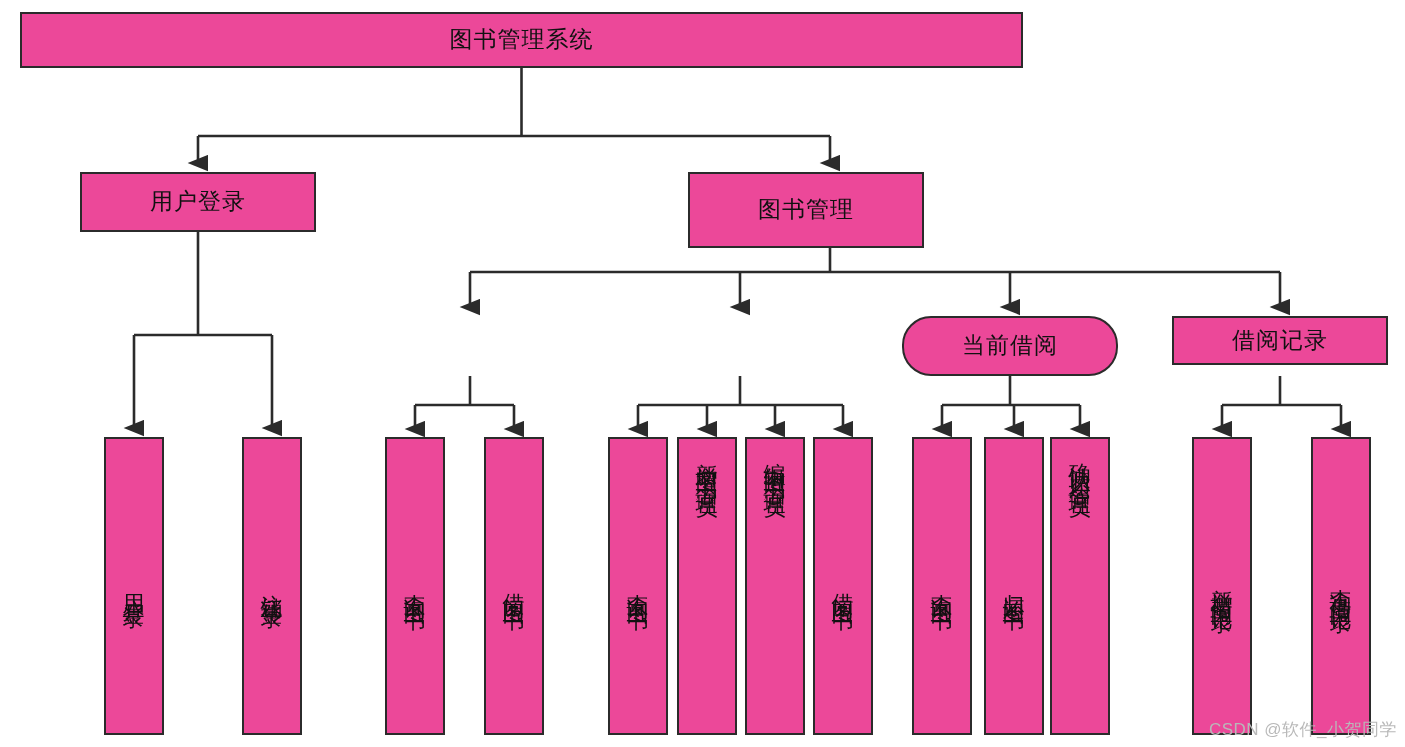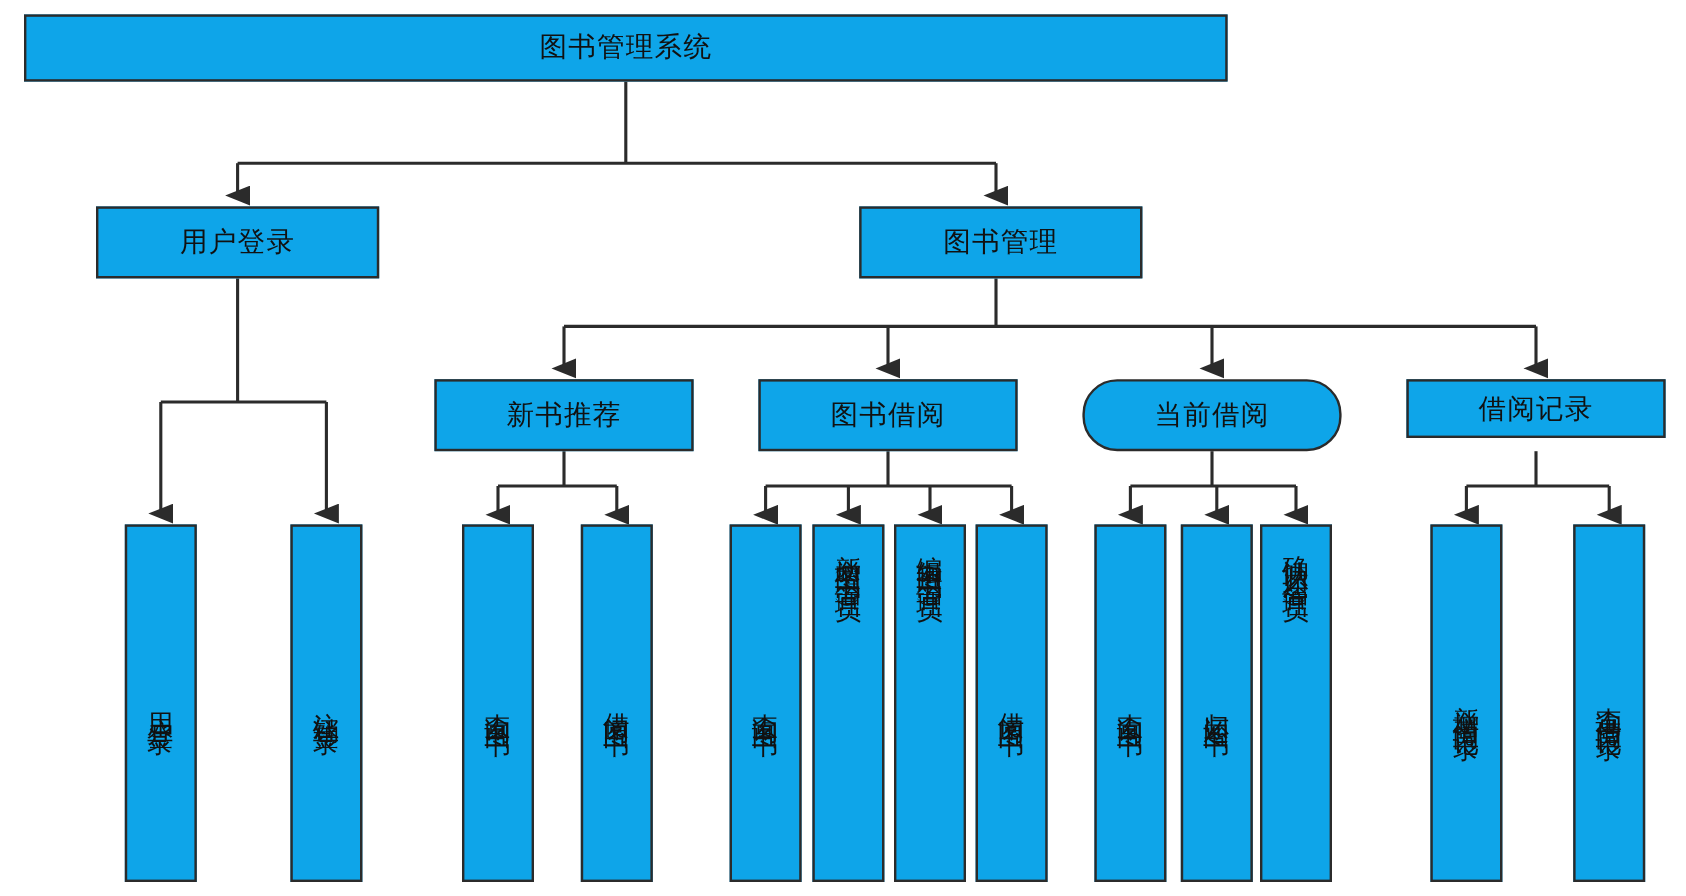--- a/index.html
+++ b/index.html
@@ -25,21 +25,21 @@
     position: absolute;
     left: 0;
     top: 0;
     width: 1405px;
     height: 747px;
     display: block;
   }
   .node-box {
     position: absolute;
     box-sizing: border-box;
-    background: #0ea5e9;
+    background: #ec4899;
     border: 2px solid #2b2b2b;
     display: flex;
     align-items: center;
     justify-content: center;
   }
   .node-label-h {
     font-size: 23px;
     color: #111111;
     letter-spacing: 1px;
     line-height: 1.2;
@@ -134,30 +134,24 @@
     </g>
   </svg>
 
   <div class="node-box" style="left:20px; top:12px; width:1003px; height:56px;">
     <span class="node-label-h">图书管理系统</span>
   </div>
 
   <div class="node-box" style="left:80px; top:172px; width:236px; height:60px;">
     <span class="node-label-h">用户登录</span>
   </div>
-  <div class="node-box" style="left:716px; top:172px; width:236px; height:60px;align-items:center;">
+  <div class="node-box" style="left:688px; top:172px; width:236px; height:76px;align-items:center;">
     <span class="node-label-h">图书管理</span>
   </div>
 
-  <div class="node-box" style="left:362px; top:316px; width:216px; height:60px;">
-    <span class="node-label-h">新书推荐</span>
-  </div>
-  <div class="node-box" style="left:632px; top:316px; width:216px; height:60px;">
-    <span class="node-label-h">图书借阅</span>
-  </div>
   <div class="node-box" style="left:902px; top:316px; width:216px; height:60px;border-radius:29px;">
     <span class="node-label-h">当前借阅</span>
   </div>
   <div class="node-box" style="left:1172px; top:316px; width:216px; height:49px;">
     <span class="node-label-h">借阅记录</span>
   </div>
 
   <div class="node-box leaf centered" style="left:104px; top:437px; width:60px; height:298px;">
     <span class="node-label-v">用户登录</span>
   </div>
@@ -195,13 +189,14 @@
     <span class="node-label-v">确认归还（管理员）</span>
   </div>
 
   <div class="node-box leaf centered" style="left:1192px; top:437px; width:60px; height:298px;">
     <span class="node-label-v">新增借阅记录</span>
   </div>
   <div class="node-box leaf centered" style="left:1311px; top:437px; width:60px; height:298px;">
     <span class="node-label-v">查询借阅记录</span>
   </div>
 
+  <div id="watermark">CSDN @软件_小贺同学</div>
 </div>
 
 </body></html>

